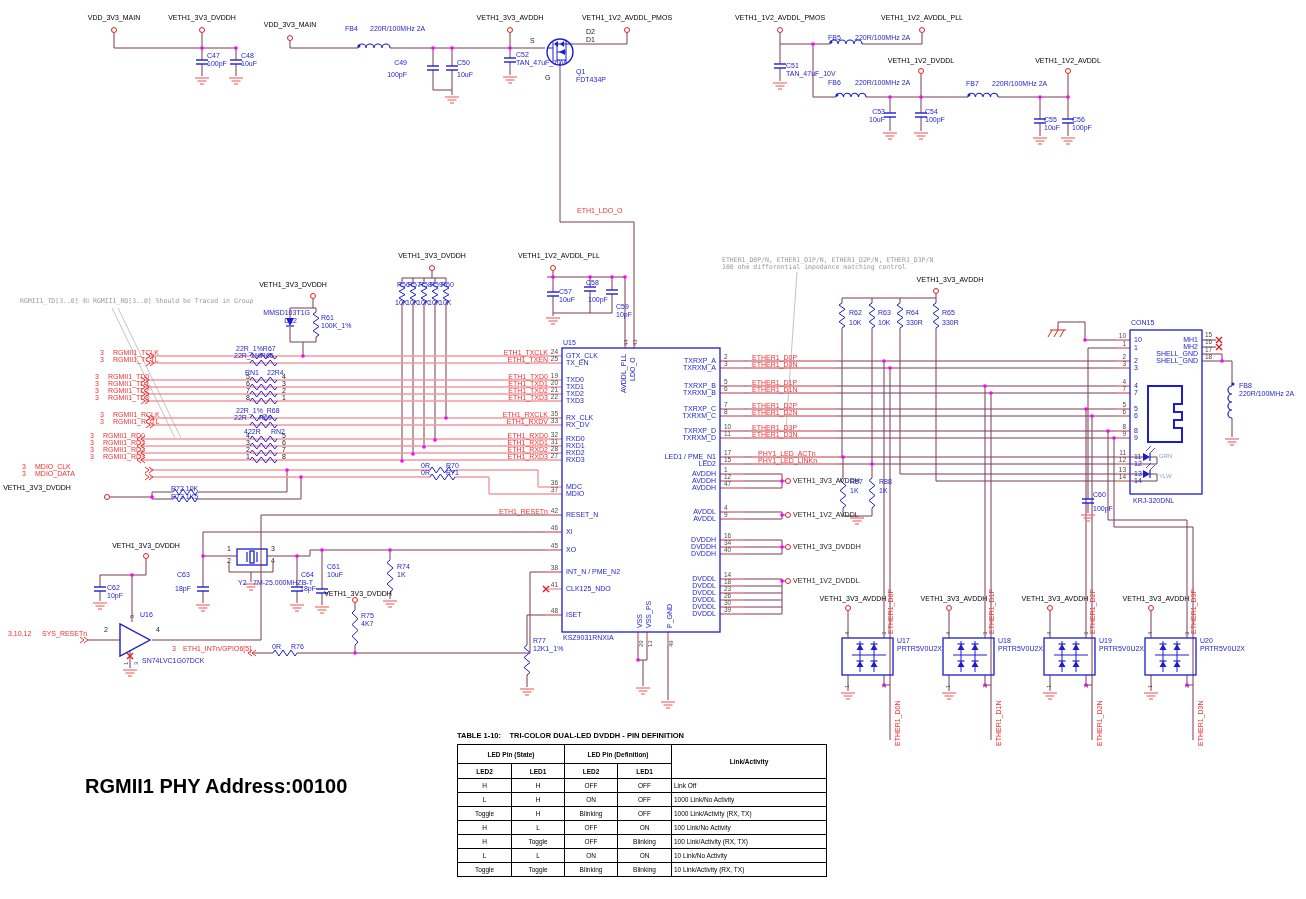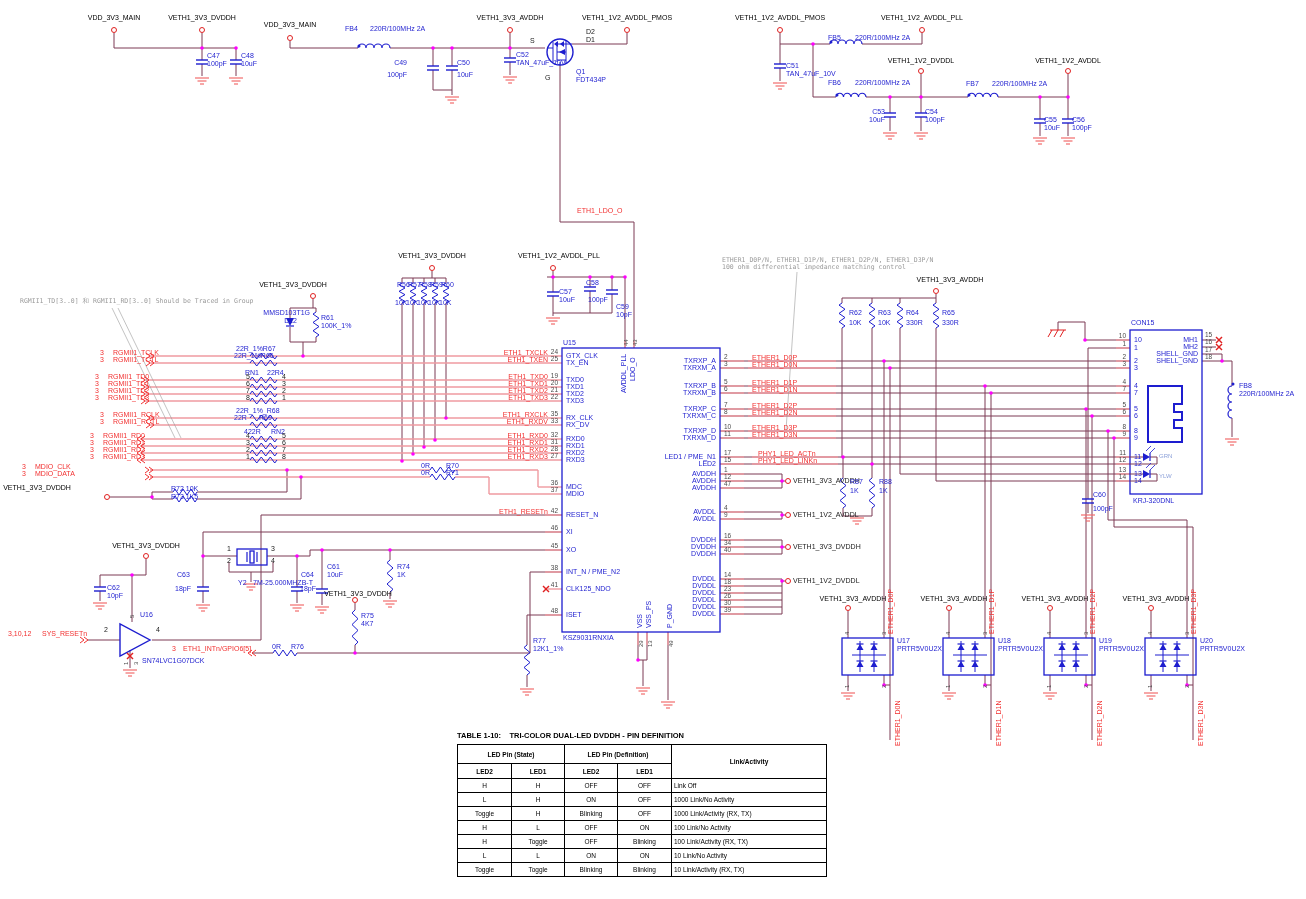--- a/index.html
+++ b/index.html
@@ -1084,20 +1084,21 @@
       <span class="lbl vn" style="left: 1082px; top: 635px;">3</span>
       <span class="lbl vn" style="left: 1082px; top: 688px;">2</span>
       <span class="lbl vn" style="left: 1146px; top: 635px;">4</span>
       <span class="lbl vn" style="left: 1146px; top: 688px;">1</span>
       <span class="lbl vn" style="left: 1183px; top: 635px;">3</span>
       <span class="lbl vn" style="left: 1183px; top: 688px;">2</span>
       <span class="lbl g" style="left: 20px; top: 297px;">RGMII1_TD[3..0] 和 RGMII1_RD[3..0] Should be Traced in Group</span>
       <span class="lbl g" style="left: 722px; top: 256px;">ETHER1_D0P/N, ETHER1_D1P/N, ETHER1_D2P/N, ETHER1_D3P/N</span>
       <span class="lbl g" style="left: 722px; top: 263px;">100 ohm differential impedance matching control</span>
     </div>
+  <div id="heading">RGMII1 PHY Address:00100</div>
   <div id="tablewrap">
     <div id="tabletitle"><span>TABLE 1-10:</span><span>    </span><span>TRI-COLOR DUAL-LED DVDDH - PIN DEFINITION</span></div>
     <table class="led" id="ledtable">
         <tbody>
           <tr>
             <th colspan="2" style="width:97px;height:18px">LED Pin (State)</th>
             <th colspan="2" style="width:97px">LED Pin (Definition)</th>
             <th rowspan="2" class="l" style="width:150px">Link/Activity</th>
           </tr>
           <tr>

